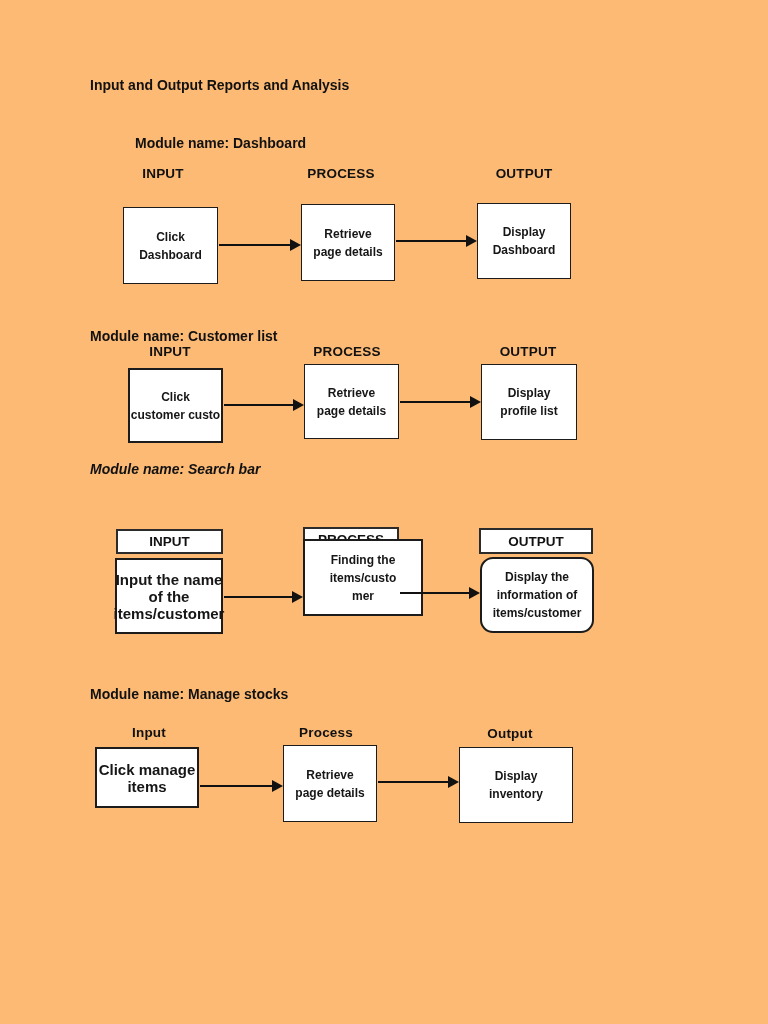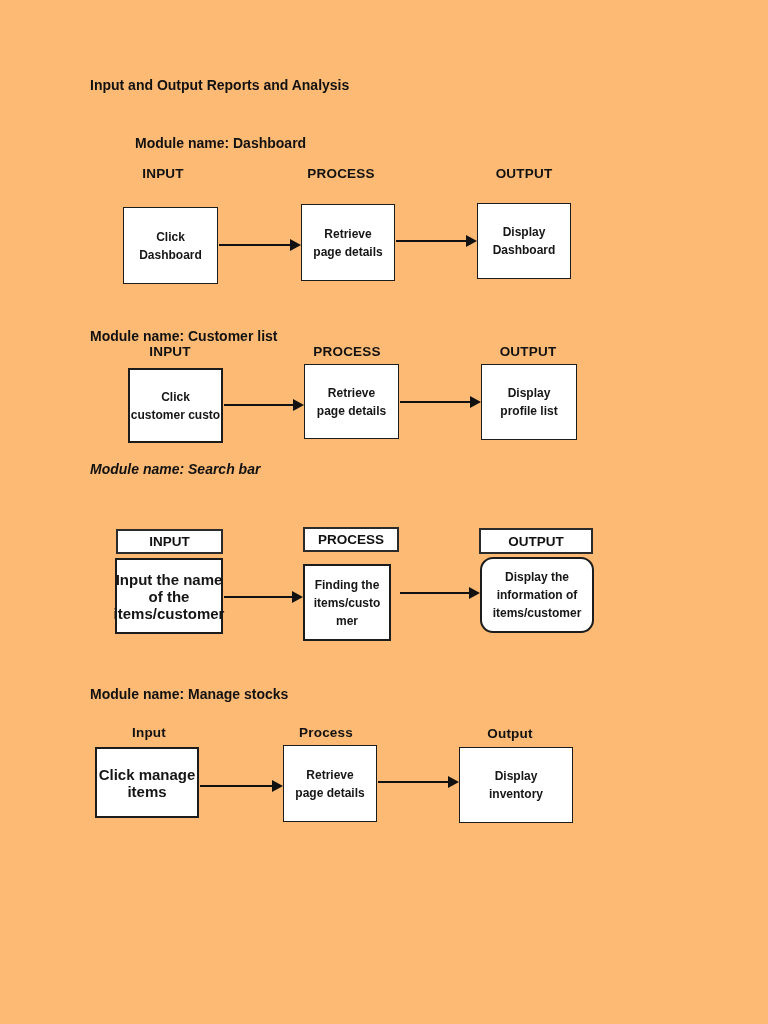--- a/index.html
+++ b/index.html
@@ -158,21 +158,21 @@
       <span>OUTPUT</span>
     </div>
 
     <div class="fbox" style="left:115px; top:558px; width:108px; height:76px;">
       <div class="btxt sm">
         <span>Input the name</span>
         <span>of the</span>
         <span>items/customer</span>
       </div>
     </div>
-    <div class="fbox" style="left:303px; top:564px; width:88px; height:77px;">
+    <div class="fbox" style="left:303px; top:539px; width:120px; height:77px;">
       <div class="btxt">
         <span>Finding the</span>
         <span>items/custo</span>
         <span>mer</span>
       </div>
     </div>
     <div class="fbox" style="left:480px; top:557px; width:114px; height:76px;border-radius:13px;">
       <div class="btxt">
         <span>Display the</span>
         <span>information of</span>
@@ -190,21 +190,21 @@
     </div>
   </div>
 
   <div>
     <div class="mlabel" style="left:90px; top:666px;margin-top:20px;">Module name: Manage stocks</div>
 
     <div class="chdr" style="left:149px; top:725px;">Input</div>
     <div class="chdr" style="left:326px; top:725px;">Process</div>
     <div class="chdr" style="left:510px; top:726px;">Output</div>
 
-    <div class="fbox" style="left:95px; top:747px; width:104px; height:71px;">
+    <div class="fbox" style="left:95px; top:747px; width:104px; height:61px;">
       <div class="btxt sm">
         <span>Click manage</span>
         <span>items</span>
       </div>
     </div>
     <div class="fbox thin" style="left:283px; top:745px; width:94px; height:77px;">
       <div class="btxt">
         <span>Retrieve</span>
         <span>page details</span>
       </div>

